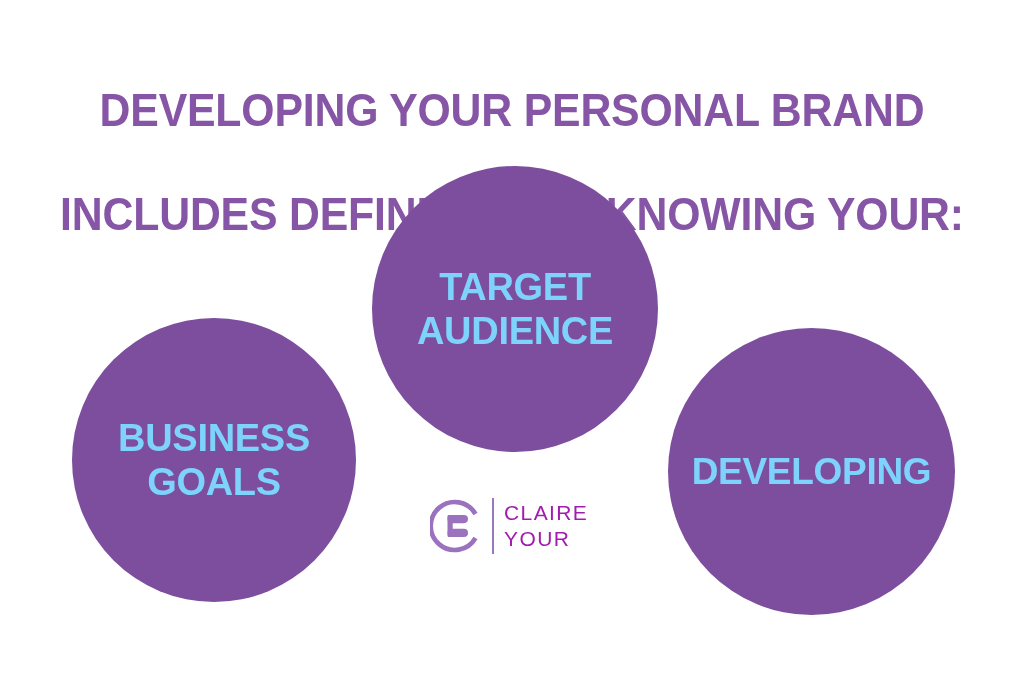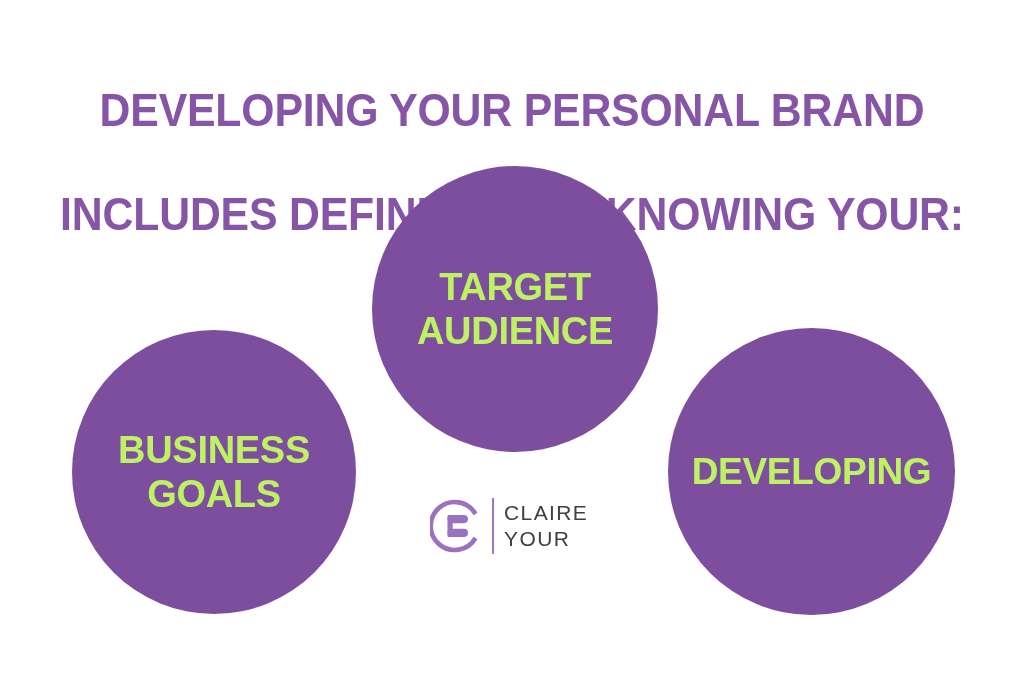--- a/index.html
+++ b/index.html
@@ -48,35 +48,35 @@
   .bubble {
     position: absolute;
     border-radius: 50%;
     background: #7d4e9e;
     display: flex;
     align-items: center;
     justify-content: center;
     box-sizing: border-box;
   }
   .bubble-label {
-    color: #bef264;
+    color: #7dd3fc;
     font-family: "Liberation Sans", sans-serif;
     font-weight: 700;
     font-size: 38px;
     line-height: 44px;
     text-align: center;
     letter-spacing: -0.3px;
     white-space: pre-line;
     padding: 0 10px;
     -webkit-font-smoothing: antialiased;
   }
 
   #bubble-business {
     left: 72px;
-    top: 330px;
+    top: 318px;
     width: 284px;
     height: 284px;
   }
   #bubble-audience {
     left: 372px;
     top: 166px;
     width: 286px;
     height: 286px;
   }
   #bubble-competition {
@@ -111,21 +111,21 @@
     height: 56px;
     background: #9b77bd;
     margin-left: 6px;
     margin-right: 10px;
     flex: 0 0 auto;
   }
   #logo-wordmark {
     display: flex;
     flex-direction: column;
     justify-content: center;
-    color: #404040;
+    color: #a21caf;
     font-family: "Liberation Sans", sans-serif;
     font-weight: 400;
     font-size: 21px;
     line-height: 26px;
     letter-spacing: 1.4px;
   }
 </style>
 </head>
 <body>
 

